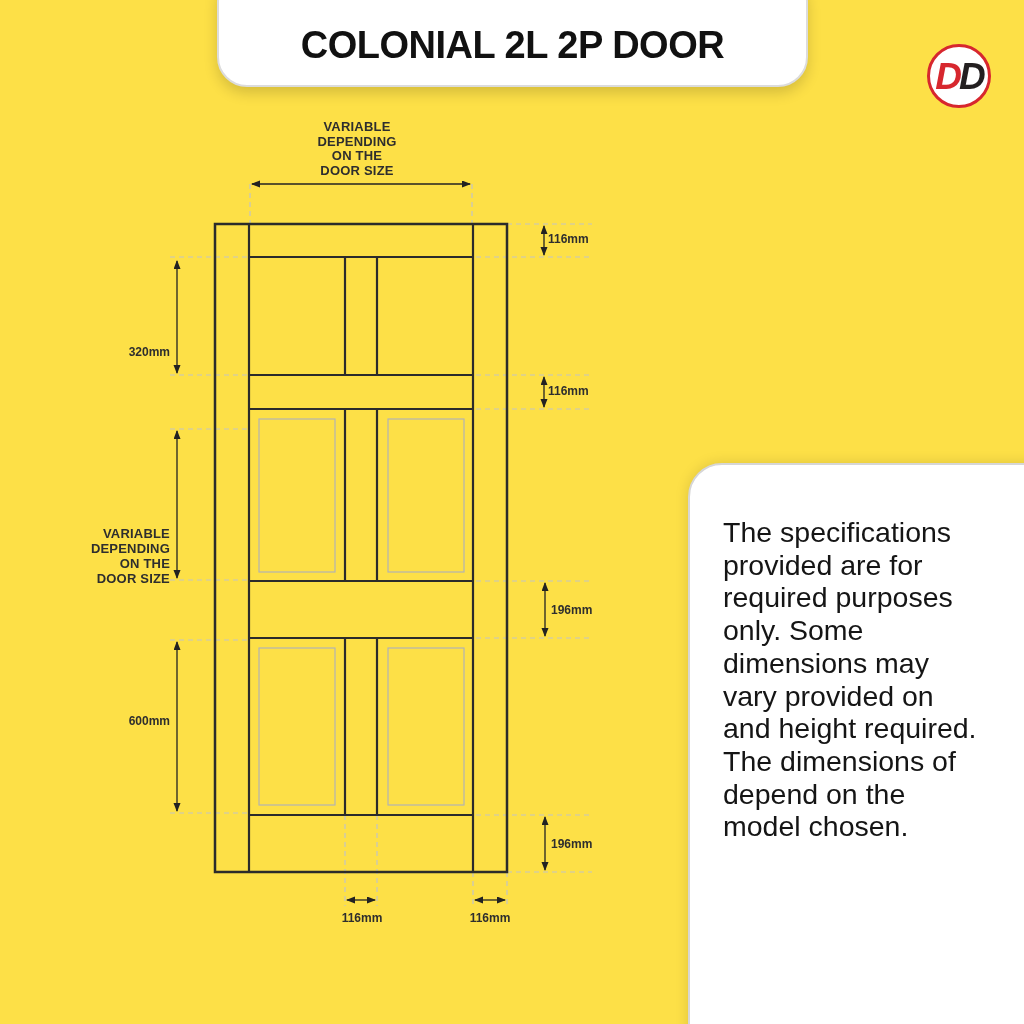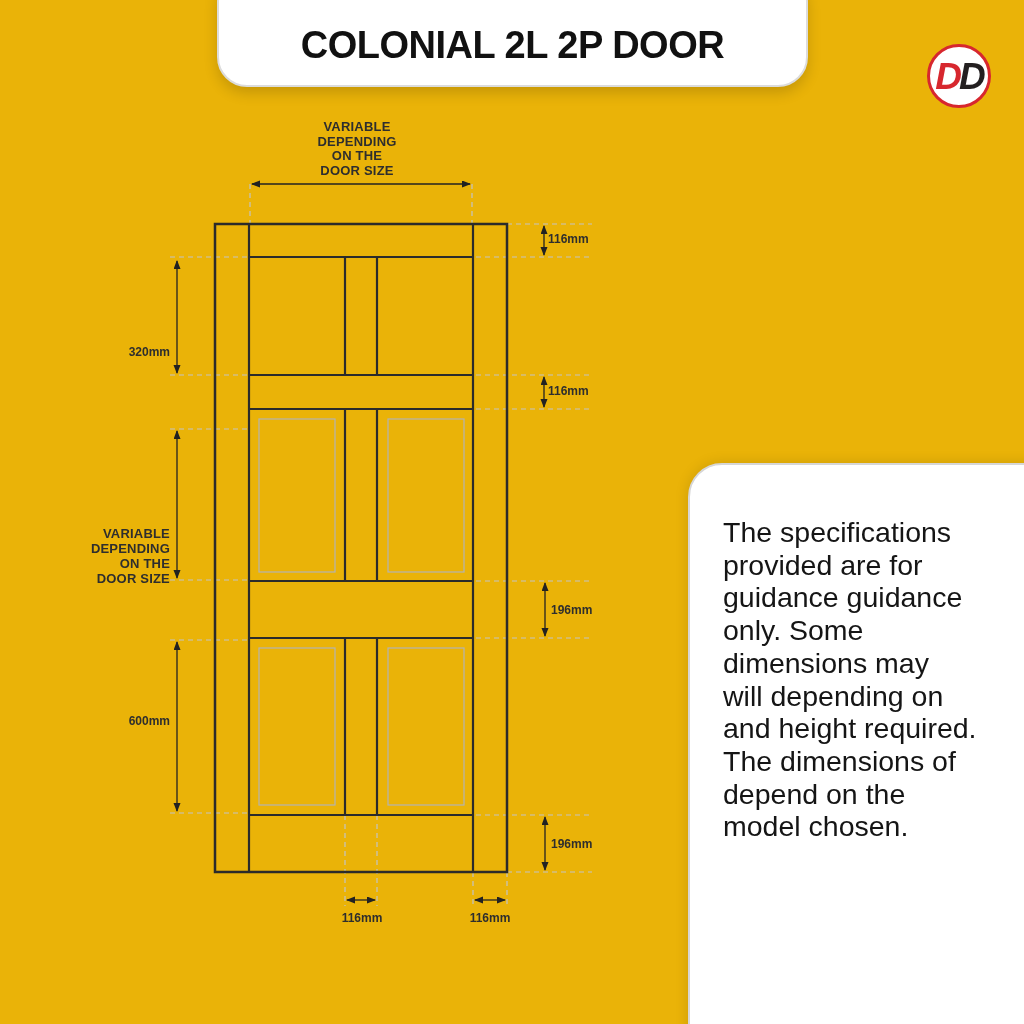--- a/index.html
+++ b/index.html
@@ -1,16 +1,16 @@
 <!DOCTYPE html>
 <html><head>
 <meta charset="utf-8">
 <style>
   html,body{margin:0;padding:0;background:#fff;}
-  .page{position:relative;width:1024px;height:1024px;background:#eab308;overflow:hidden;
+  .page{position:relative;width:1024px;height:1024px;background:#fde047;overflow:hidden;
         font-family:"Liberation Sans", sans-serif;color:#222;}
 
   
   .banner{position:absolute;left:217px;top:-28px;width:591px;height:115px;
           background:#ffffff;border:2px solid #dcdcdc;border-radius:30px;
           box-shadow:0 6px 14px rgba(0,0,0,0.16);
           display:flex;justify-content:center;align-items:flex-end;box-sizing:border-box;
           padding-bottom:18px;}
   .banner-title{font-size:38px;font-weight:bold;color:#111;letter-spacing:-0.5px;white-space:nowrap;}
 
@@ -153,23 +153,23 @@
 
   <div class="dim-label lbl-right" style="left:90px;top:679px;width:80px;">600mm</div>
 
   <div class="dim-label lbl-center" style="left:322px;top:911px;width:80px;">116mm</div>
   <div class="dim-label lbl-center" style="left:450px;top:911px;width:80px;">116mm</div>
 
   <div class="note-panel"></div>
   <div class="note-text">
     <div>The specifications</div>
     <div>provided are for</div>
-    <div>guidance guidance</div>
+    <div>required purposes</div>
     <div>only. Some</div>
     <div>dimensions may</div>
-    <div>will depending on</div>
+    <div>vary provided on</div>
     <div>and height required.</div>
     <div>The dimensions of</div>
     <div>depend on the</div>
     <div>model chosen.</div>
   </div>
 
 </div>
 
 </body></html>

